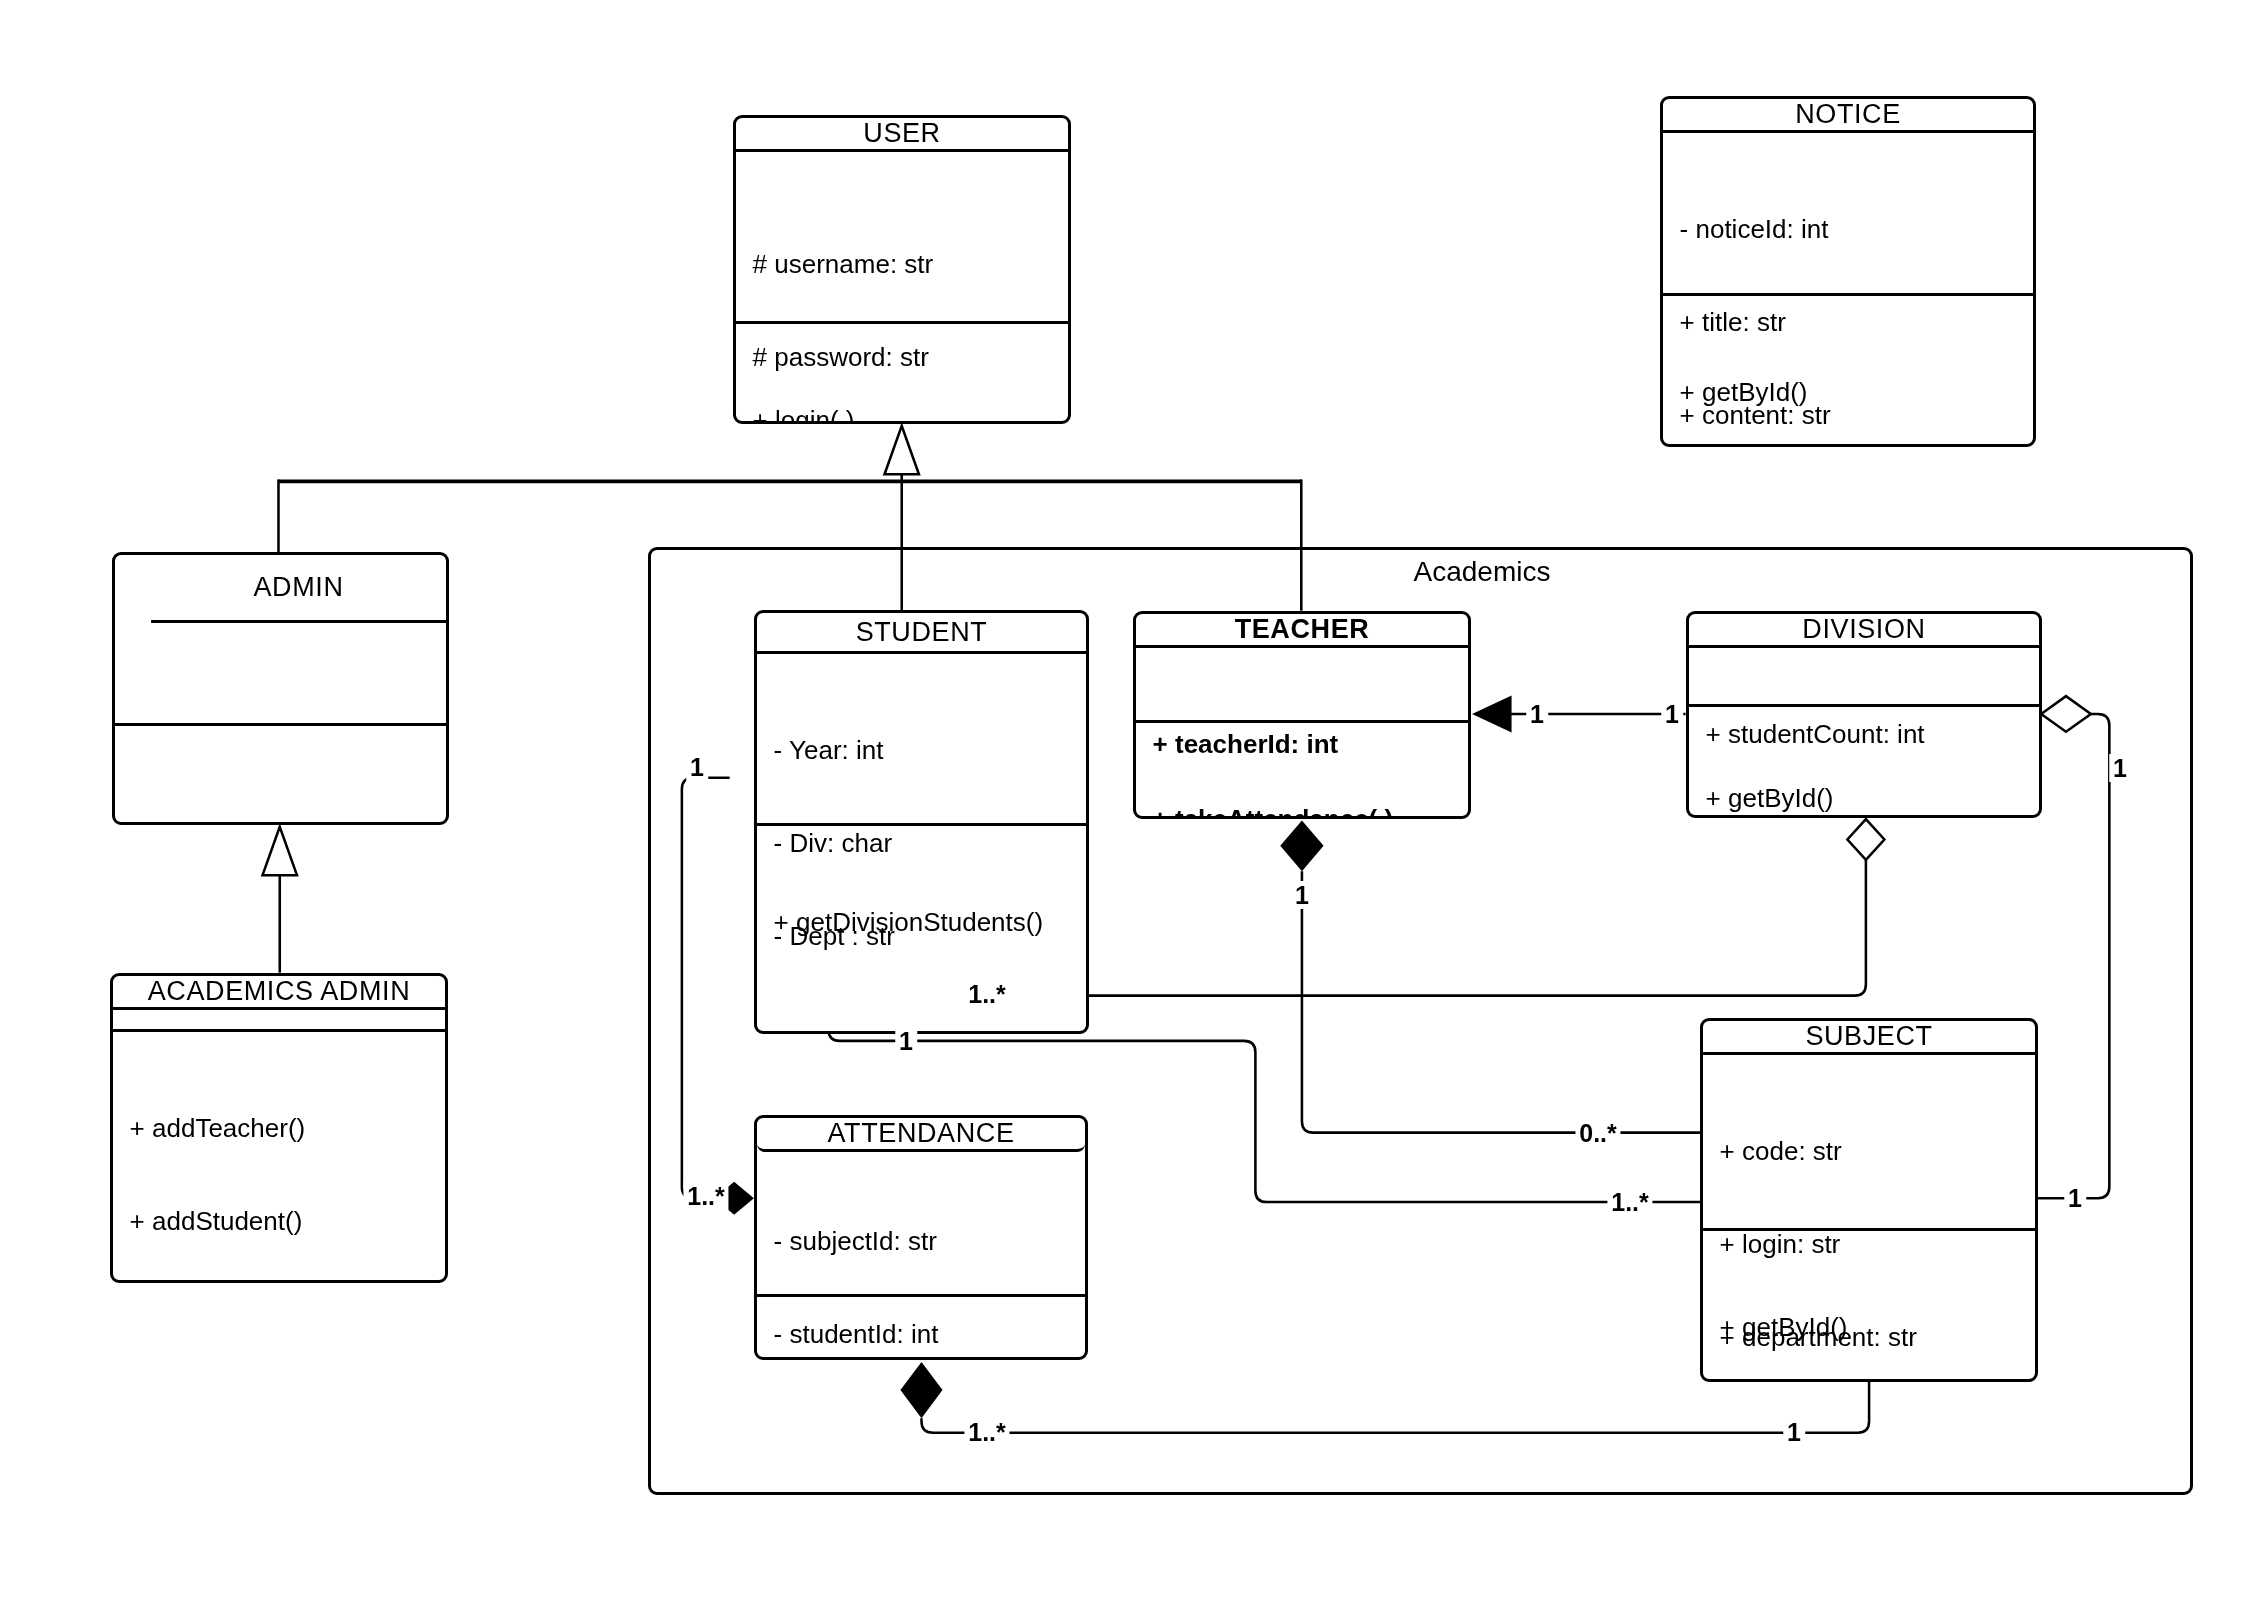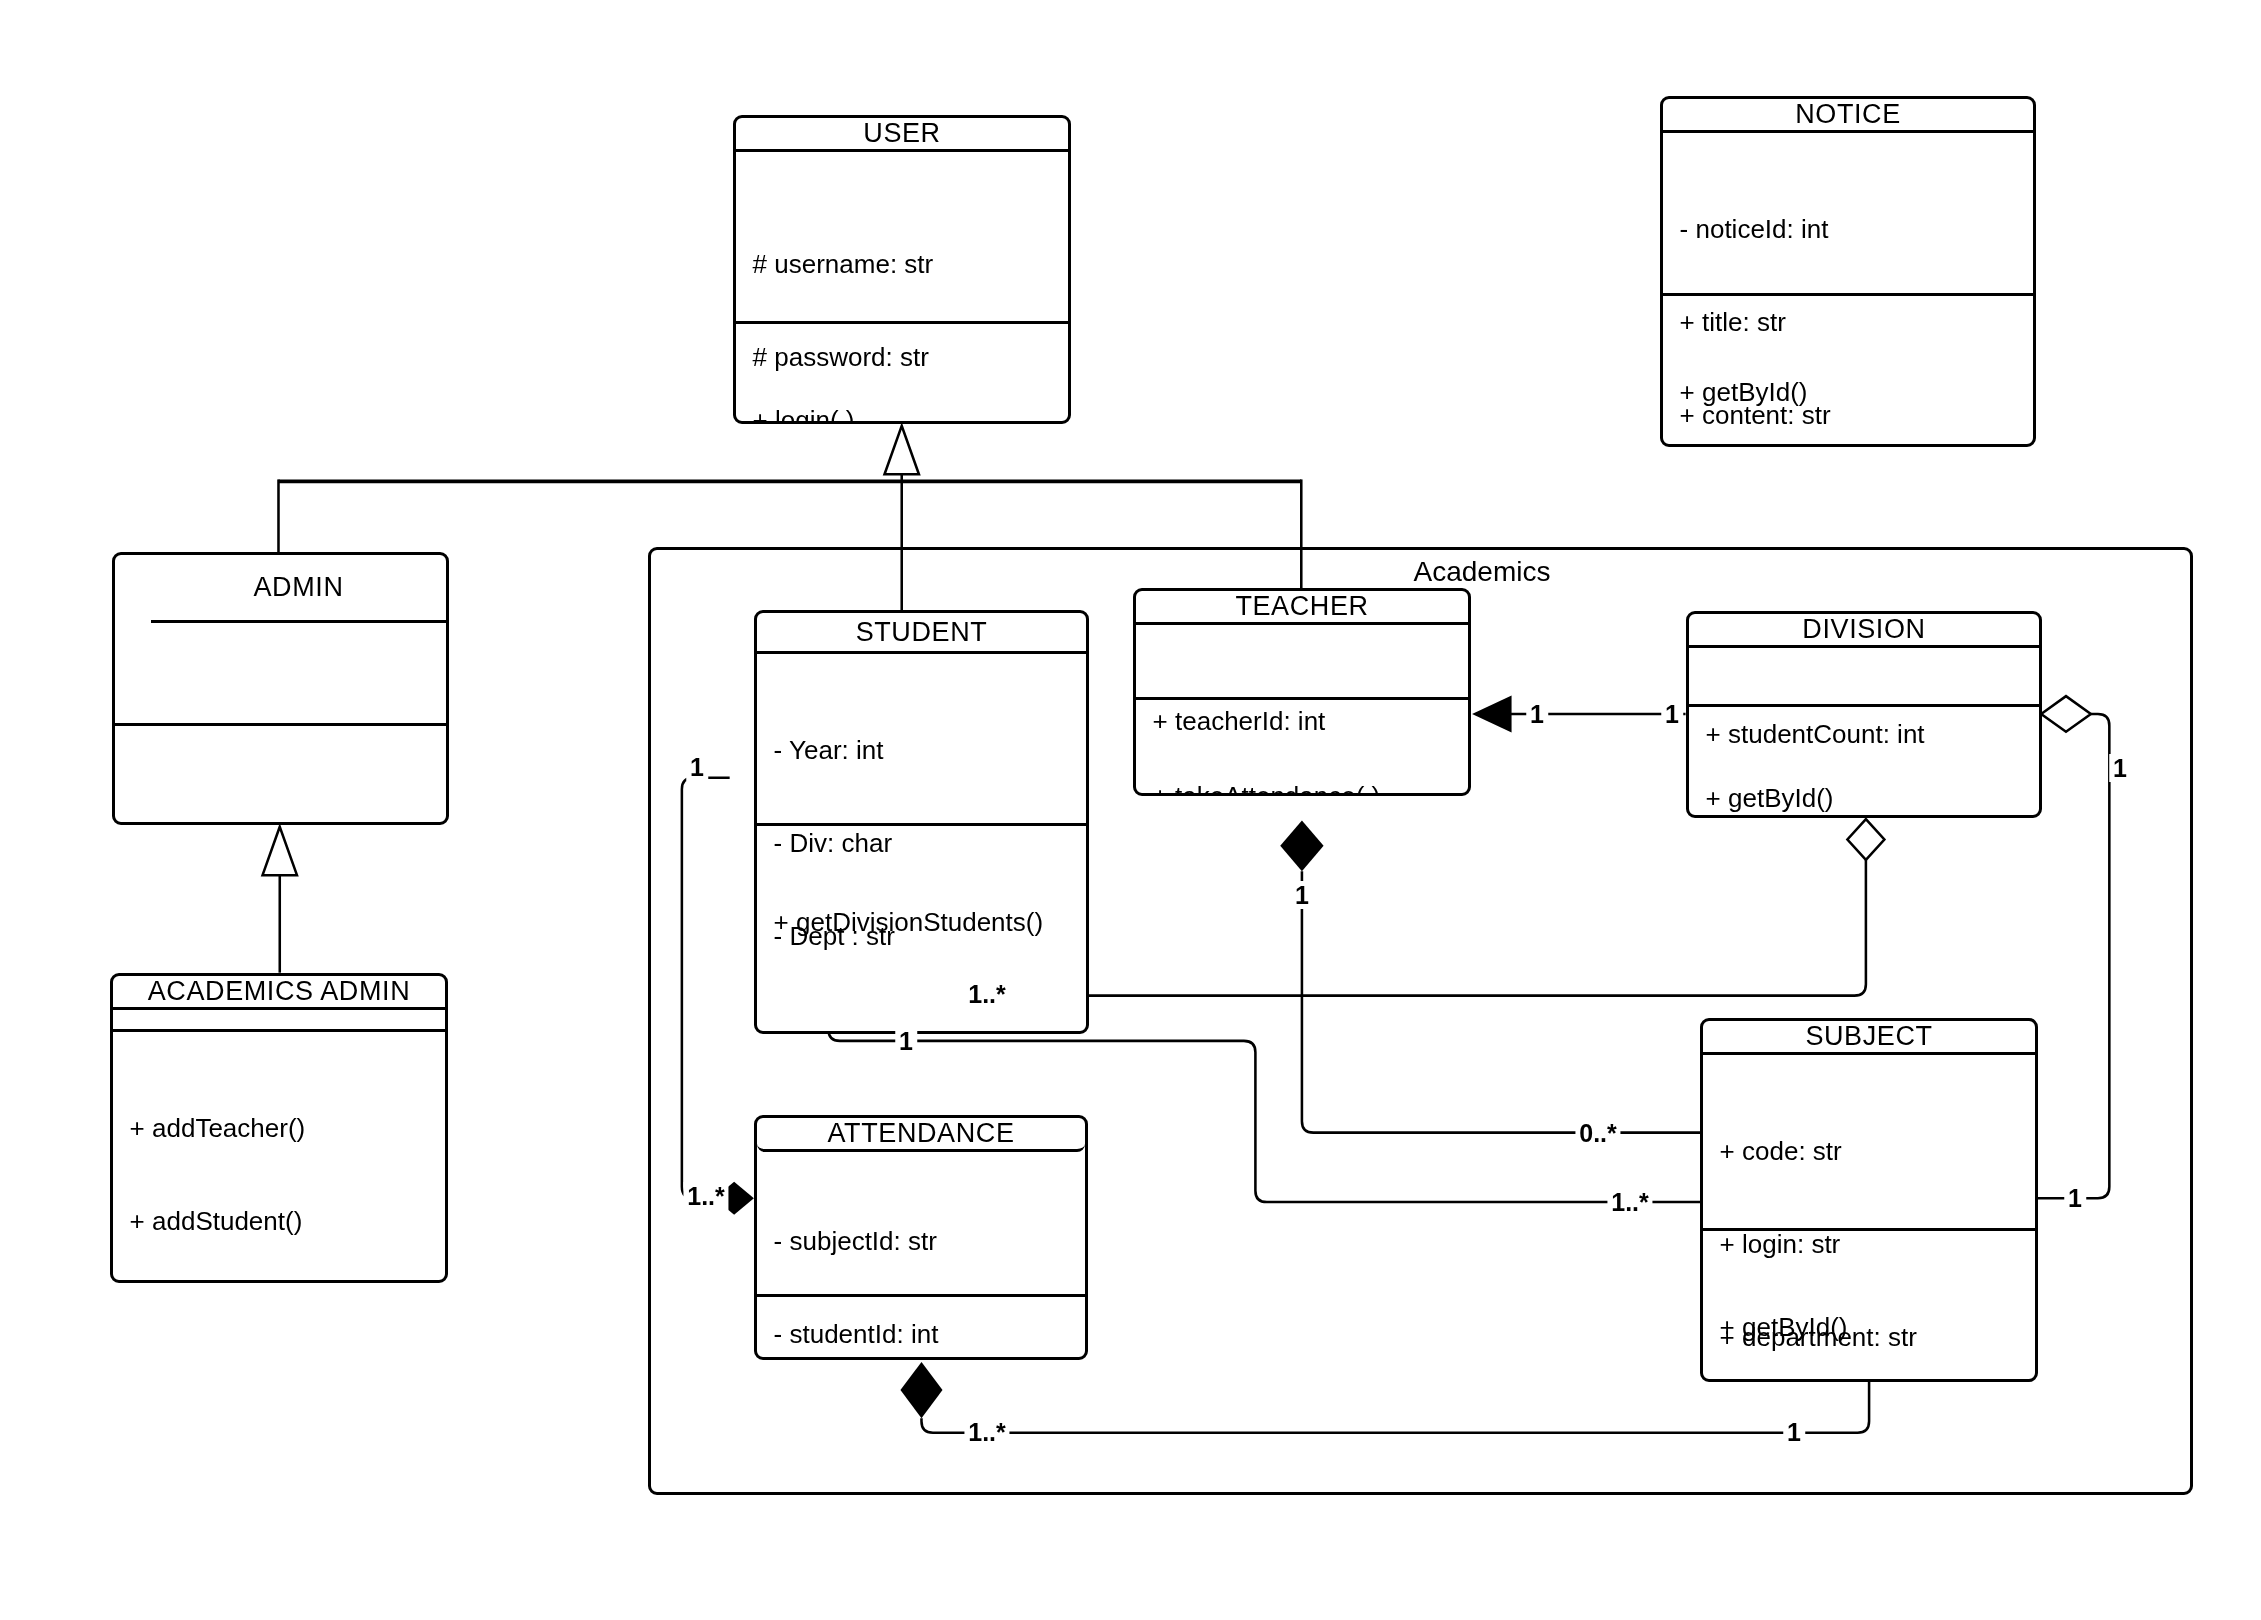--- a/index.html
+++ b/index.html
@@ -165,21 +165,21 @@
       <div>- Div: char</div>
       <div>- Dept : str</div>
       
     </div>
     <div class="c-methods">
       <div>+ getDivisionStudents()</div>
       
     </div>
   </div>
 
-  <div class="uml-class" style="left:1133px;top:588px;width:338px;height:208px;">
+  <div class="uml-class" style="left:1133px;top:611px;width:338px;height:208px;font-weight:bold;">
     <div class="c-title" style="height:54px;">TEACHER</div>
     <div class="c-attrs" style="height:75px;">
       <div>+ teacherId: int</div>
     </div>
     <div class="c-methods">
       <div>+ takeAttendance( )</div>
     </div>
   </div>
 
   <div class="uml-class" style="left:1686px;top:611px;width:356px;height:207px;">

